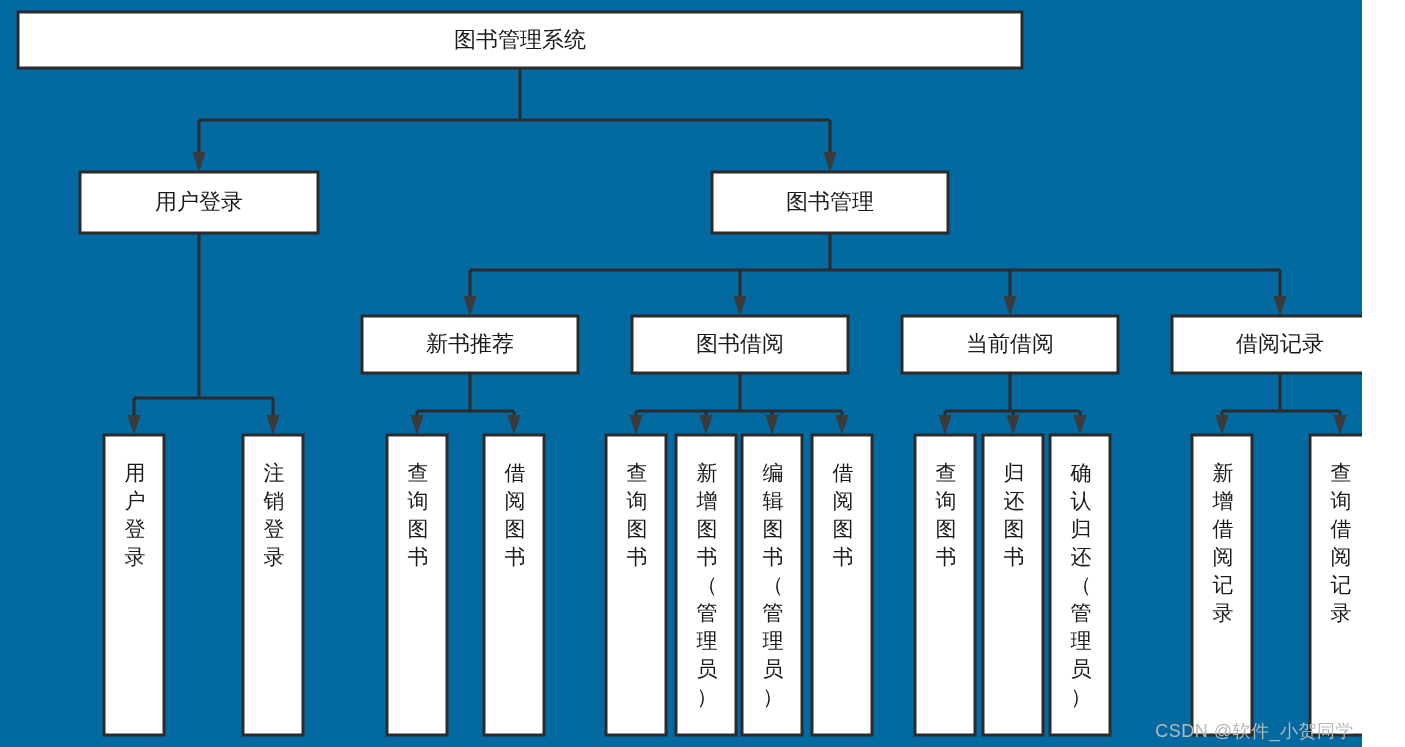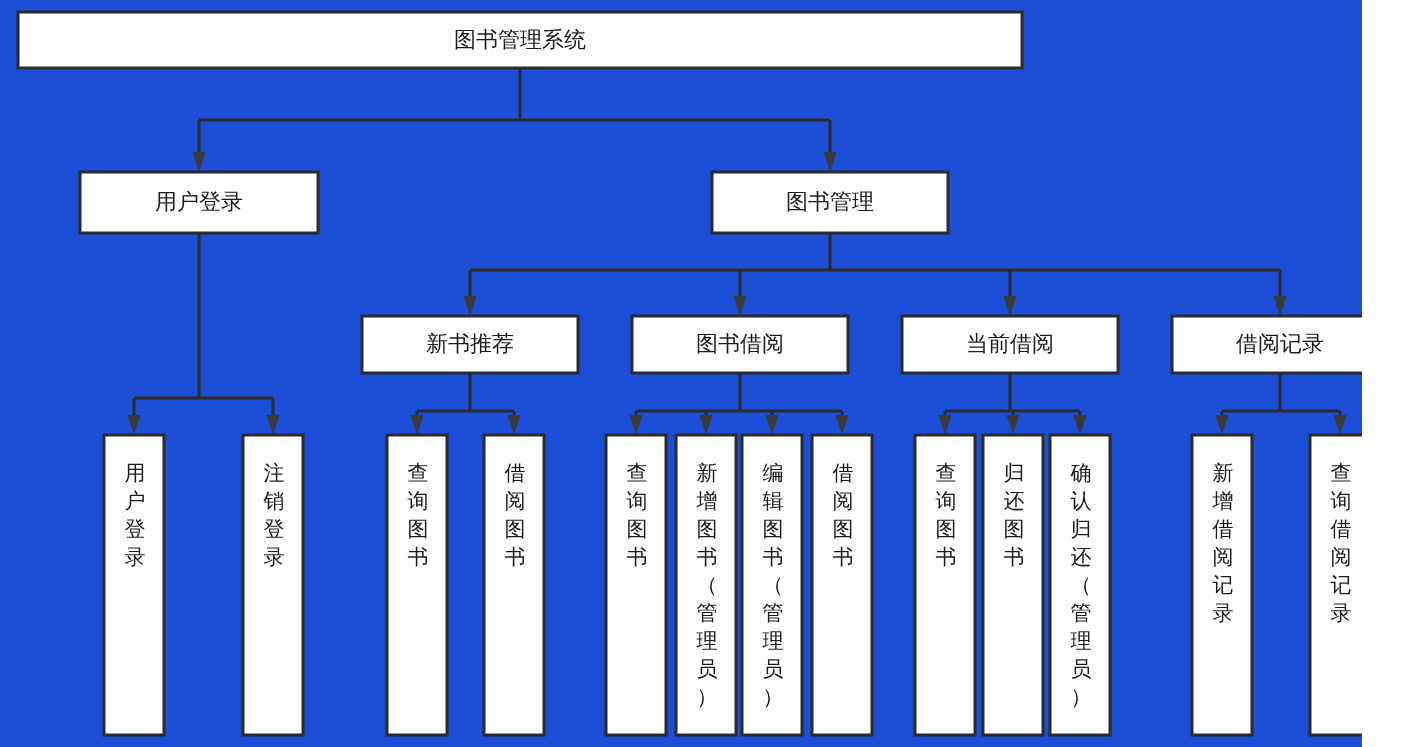--- a/index.html
+++ b/index.html
@@ -8,21 +8,21 @@
     padding: 0;
     background: #ffffff;
   }
   body {
     font-family: "Liberation Sans", "DejaVu Sans", sans-serif;
   }
   #diagram-root {
     position: relative;
     width: 1362px;
     height: 747px;
-    background: #1d4ed8;
+    background: #0369a1;
     overflow: hidden;
   }
   svg.diagram-canvas {
     position: absolute;
     left: 0;
     top: 0;
     width: 1405px;
     height: 747px;
     display: block;
   }
@@ -264,13 +264,14 @@
           <rect x="1310" y="435" width="60" height="300" class="node-box-leaf"></rect>
           <text x="1341" y="480" class="leaf-label">查</text>
           <text x="1341" y="508" class="leaf-label">询</text>
           <text x="1341" y="536" class="leaf-label">借</text>
           <text x="1341" y="564" class="leaf-label">阅</text>
           <text x="1341" y="592" class="leaf-label">记</text>
           <text x="1341" y="620" class="leaf-label">录</text>
         </g>
       </g>
   </svg>
+  <div class="watermark-text">CSDN @软件_小贺同学</div>
 </div>
 
 </body></html>

